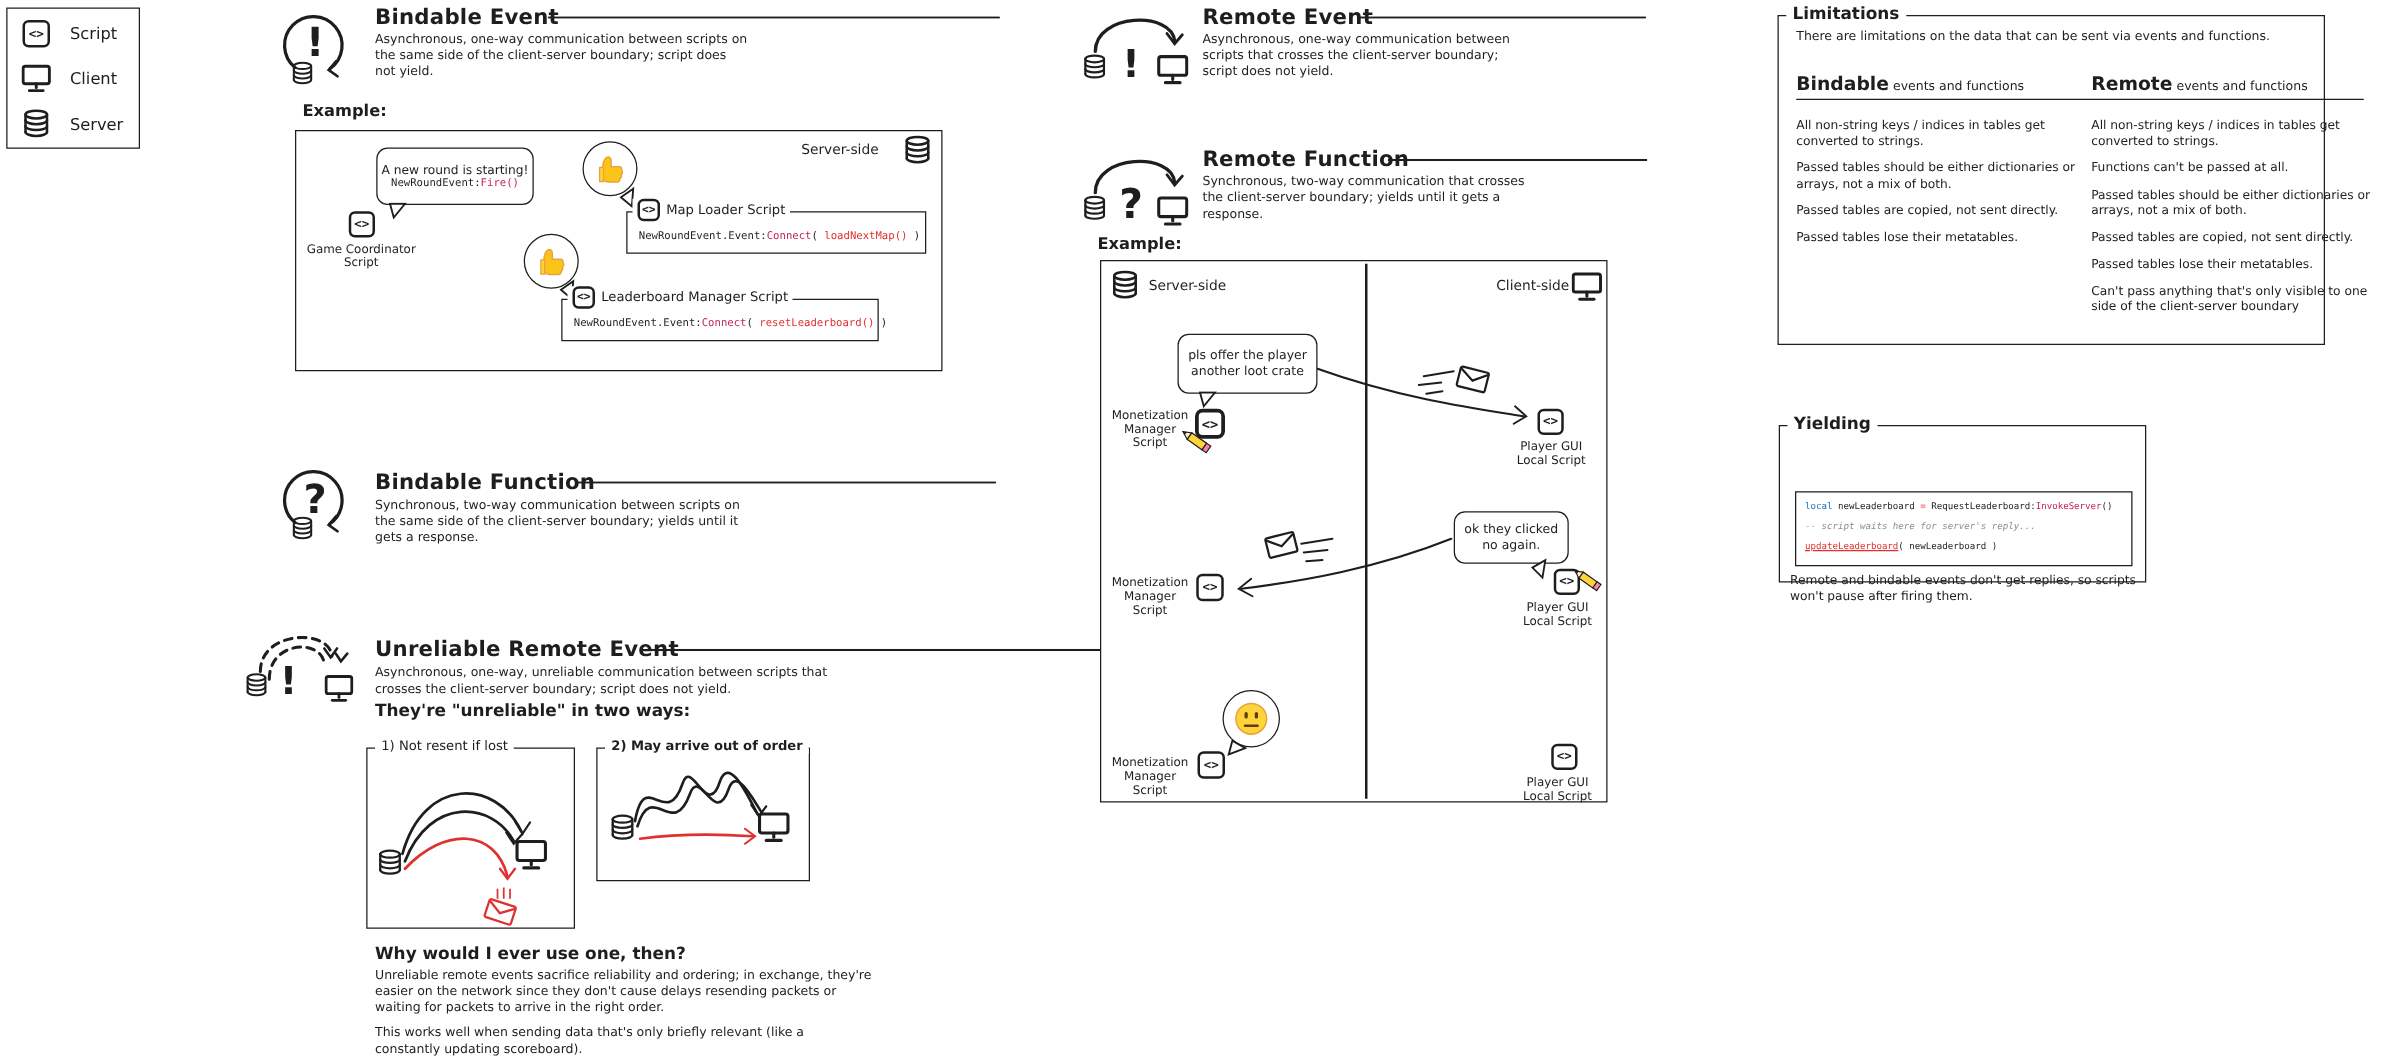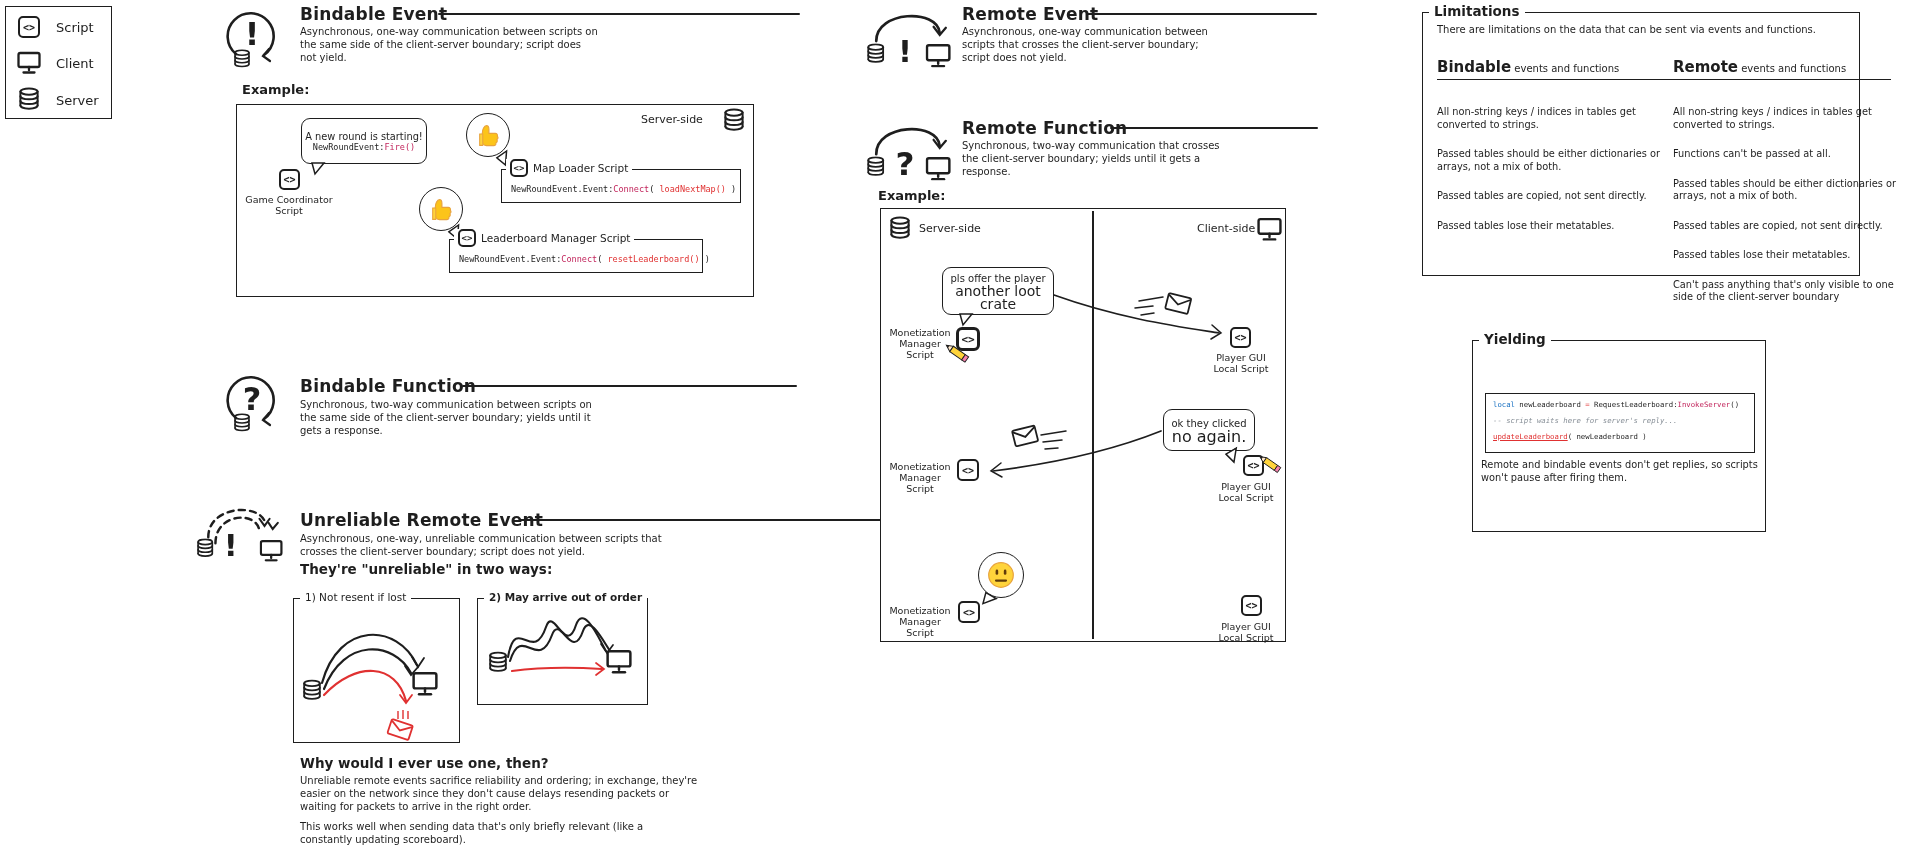--- a/index.html
+++ b/index.html
@@ -18,21 +18,21 @@
   .fsbox{border:1.5px solid #1e1e1e;background:#fff}
   .flegend{position:absolute;background:#fff;padding:0 5px;font-weight:600;white-space:nowrap}
   .chip{border:2.4px solid #1e1e1e;border-radius:5px;background:#fff;display:flex;align-items:center;justify-content:center;
         font-family:"DejaVu Sans Mono",monospace;font-weight:900;color:#1e1e1e}
   .bubble{border:1.7px solid #1e1e1e;border-radius:9px;background:#fff;display:flex;flex-direction:column;align-items:center;justify-content:center;text-align:center}
   .cbub{border:1.7px solid #1e1e1e;border-radius:50%;background:#fff;display:flex;align-items:center;justify-content:center}
   .vline{background:#1e1e1e;width:1.6px}
   .c-pink{color:#c2255c}.c-red{color:#e03131}.c-blue{color:#1971c2}
   .c-gray{color:#868e96;font-style:italic}
   .u{text-decoration:underline}
-  p.lim{font-size:9.8px;line-height:12.5px;margin:17px 0 9px}
+  p.lim{font-size:9.8px;line-height:12.5px;margin:6px 0 9px}
   svg{display:block}
 </style>
 </head>
 <body>
 
 <div id="canvas">
 
   <svg width="0" height="0" style="position:absolute" aria-hidden="true">
     <defs>
       <symbol id="i-db" viewBox="0 0 22 26">
@@ -288,21 +288,21 @@
           <use href="#i-db"></use>
         </svg>
       <div class="abs t11" style="left:38px;top:13px">Server-side</div>
       <div class="abs t11" style="left:316px;top:13px">Client-side</div>
       <svg class="abs" style="left:376px;top:8px" width="25" height="24">
           <use href="#i-mon"></use>
         </svg>
 
       <div class="abs bubble" style="left:61px;top:58px;width:112px;height:48px">
         <div style="font-size:10px;line-height:13px">pls offer the player</div>
-        <div style="font-size:14px;line-height:13px">another loot crate</div>
+        <div style="font-size:10px;line-height:13px">another loot crate</div>
       </div>
       <svg class="abs" style="left:78px;top:104px" width="15" height="14">
           <polygon points="1,1 13,1 4,12" fill="#fff" stroke="#1e1e1e" stroke-width="1.5"></polygon>
         </svg>
       <div class="abs t95" style="left:6px;top:118px;width:66px">
         <div>Monetization</div>
         <div>Manager Script</div>
       </div>
       <div class="abs chip" style="left:75px;top:118px;width:24px;height:24px;font-size:11px;border-width:3px;border-radius:6px">
           <span>&lt;&gt;</span>
@@ -313,21 +313,21 @@
       <div class="abs chip" style="left:349px;top:118px;width:21px;height:21px;font-size:10px">
           <span>&lt;&gt;</span>
         </div>
       <div class="abs t95" style="left:325px;top:143px;width:70px">
         <div>Player GUI</div>
         <div>Local Script</div>
       </div>
 
       <div class="abs bubble" style="left:282px;top:200px;width:92px;height:42px">
         <div style="font-size:10px;line-height:13px">ok they clicked</div>
-        <div style="font-size:16px;line-height:13px">no again.</div>
+        <div style="font-size:10px;line-height:13px">no again.</div>
       </div>
       <svg class="abs" style="left:346px;top:240px;transform:rotate(-30deg)" width="15" height="14">
           <polygon points="1,1 13,1 4,12" fill="#fff" stroke="#1e1e1e" stroke-width="1.5"></polygon>
         </svg>
       <div class="abs chip" style="left:362px;top:246px;width:21px;height:21px;font-size:10px">
           <span>&lt;&gt;</span>
         </div>
       <svg class="abs" style="left:374px;top:240px" width="28" height="28">
           <use href="#i-pencil"></use>
         </svg>
@@ -387,21 +387,21 @@
     <div class="abs" style="left:250px;top:76px;width:232px">
       <p class="lim">All non-string keys / indices in tables get converted to strings.</p>
       <p class="lim">Functions can't be passed at all.</p>
       <p class="lim">Passed tables should be either dictionaries or arrays, not a mix of both.</p>
       <p class="lim">Passed tables are copied, not sent directly.</p>
       <p class="lim">Passed tables lose their metatables.</p>
       <p class="lim">Can't pass anything that's only visible to one side of the client-server boundary</p>
     </div>
   </div>
 
-  <div class="abs panel" style="left:1472px;top:340px;width:294px;height:192px">
+  <div class="abs panel" style="left:1423px;top:340px;width:294px;height:126px">
     <div class="flegend" style="left:6px;top:-10px;font-size:13.5px">Yielding</div>
     <div class="abs fsbox" style="left:12px;top:52px;width:270px;height:60px;padding:6px 7px">
       <div class="mono" style="font-size:7.3px;line-height:10px;margin-bottom:6px"><span class="c-blue">local</span><span> newLeaderboard </span><span class="c-red">=</span><span> RequestLeaderboard:</span><span class="c-pink">InvokeServer</span><span>()</span></div>
       <div class="mono c-gray" style="font-size:7.3px;line-height:10px;margin-bottom:6px">-- script waits here for server's reply...</div>
       <div class="mono" style="font-size:7.3px;line-height:10px"><span class="c-red u">updateLeaderboard</span><span>( newLeaderboard )</span></div>
     </div>
     <div class="abs" style="left:8px;top:118px;width:280px;font-size:9.8px;line-height:12.5px">Remote and bindable events don't get replies, so scripts won't pause after firing them.</div>
   </div>
 
 </div>

